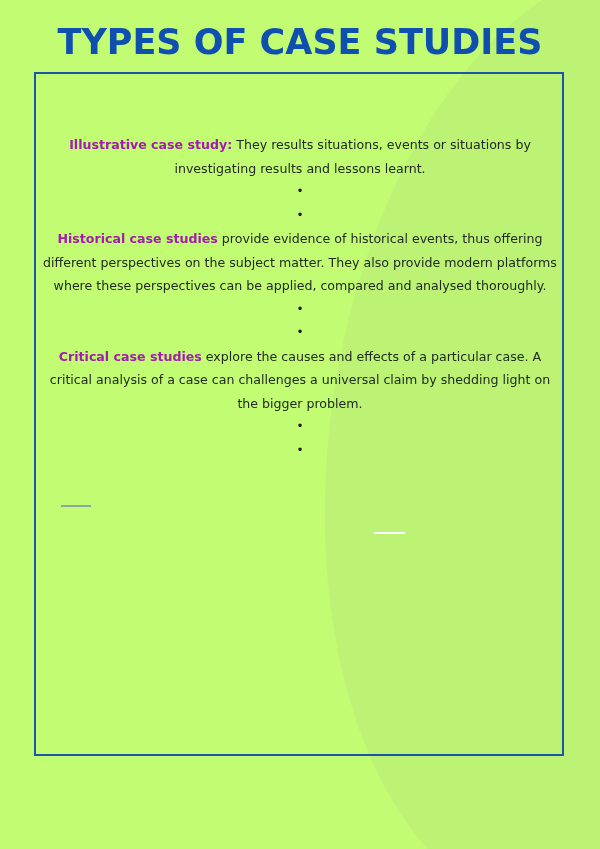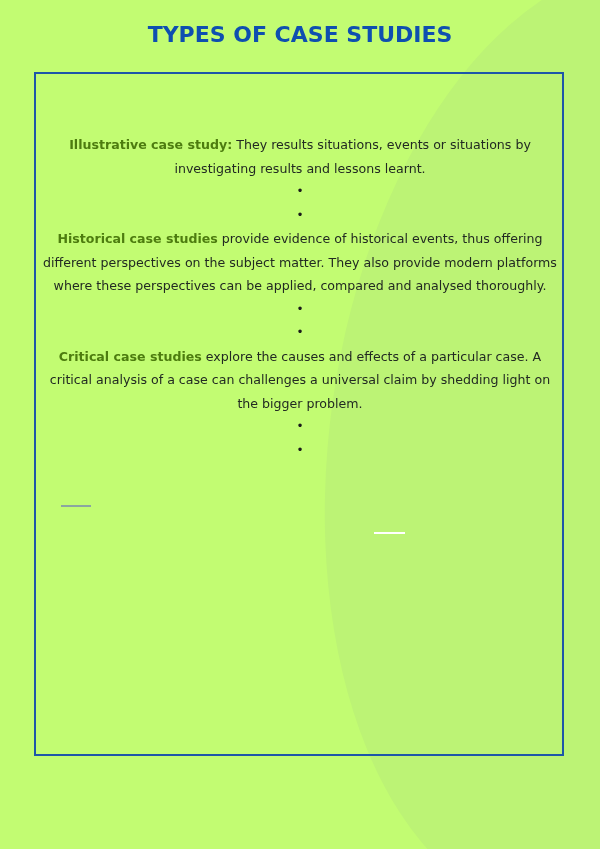--- a/index.html
+++ b/index.html
@@ -26,21 +26,21 @@
       transform-origin: center;
     }
     .title {
       position: absolute;
       left: 0;
       top: 22px;
       width: 600px;
       text-align: center;
       font-family: "DejaVu Sans", sans-serif;
       font-weight: bold;
-      font-size: 22px;
+      font-size: 35px;
       letter-spacing: 0px;
       color: #0e4fb0;
       margin: 0;
     }
     .box {
       position: absolute;
       left: 34px;
       top: 72px;
       width: 530px;
       height: 684px;
@@ -55,21 +55,21 @@
       text-align: center;
       font-size: 12.6px;
       line-height: 23.5px;
       color: #222a22;
     }
     .entry {
       margin: 0;
     }
     .entry .term {
       font-weight: bold;
-      color: #4d7c0f;
+      color: #a21caf;
       margin-top: 18px;
     }
     .dot {
       height: 23.5px;
       line-height: 23.5px;
       font-size: 12px;
       color: #1a1a1a;
     }
     .underline-mark {
       position: absolute;

